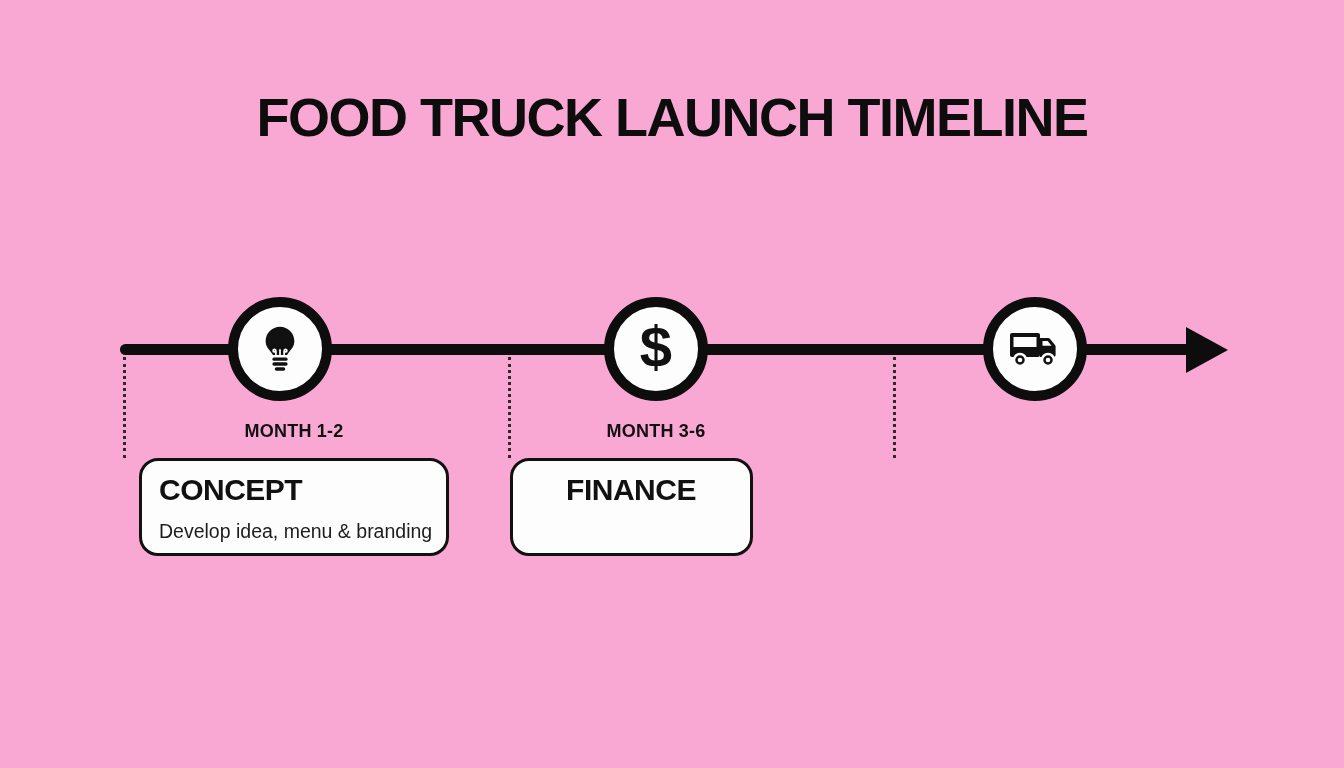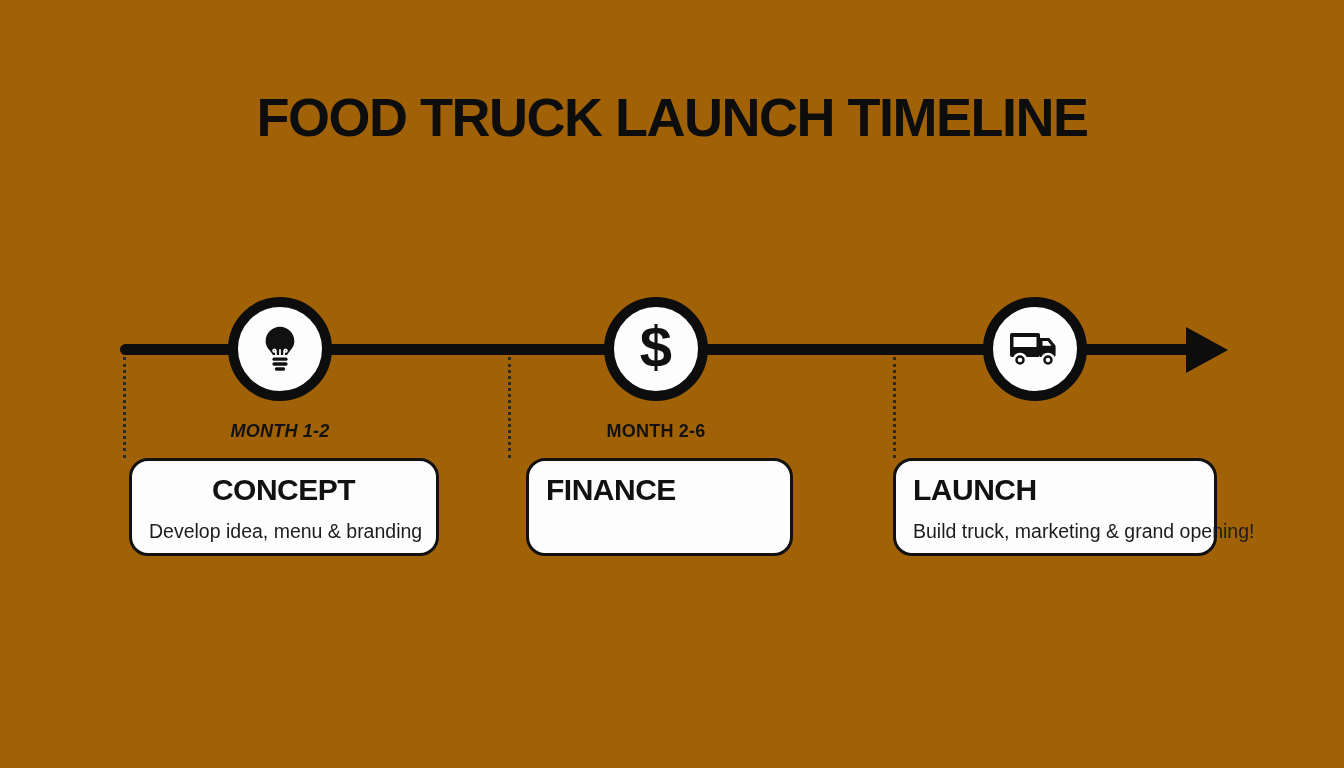--- a/index.html
+++ b/index.html
@@ -1,18 +1,18 @@
 <!DOCTYPE html>
 <html><head>
 <meta charset="utf-8">
 <style>
   html,body{margin:0;padding:0;background:#e8e8e8;}
   .canvas{
     position:relative; width:1344px; height:768px; margin:0 auto;
-    background:#a16207; overflow:hidden;
+    background:#f9a8d4; overflow:hidden;
     font-family:"Liberation Sans", sans-serif; color:#111;
   }
   .title{
     position:absolute; top:86px; left:0; width:100%; margin:0;
     text-align:center; font-size:54px; font-weight:800; letter-spacing:-1.5px;
     color:#0d0d0d; white-space:nowrap;
   }
   
   .tl-line{
     position:absolute; left:120px; top:344px; width:1072px; height:11px;
@@ -33,35 +33,35 @@
   .node-1{left:228px;} .node-2{left:604px;} .node-3{left:983px;}
   .dollar-glyph{
     font-size:58px; font-weight:bold; line-height:1; color:#111;
     transform:translateY(-2px);
   }
   
   .month{
     position:absolute; top:421px; width:220px; text-align:center;
     font-size:18px; font-weight:bold; letter-spacing:0.2px; color:#111; z-index:2;
   }
-  .month-1{left:170px;font-style:italic;} .month-2{left:546px;} .month-3{left:925px;}
+  .month-1{left:184px;} .month-2{left:546px;} .month-3{left:925px;}
   
   .connector{
     position:absolute; top:357px; height:101px; width:0;
     border-left:3px dotted #2b2b2b; z-index:0;
   }
   .connector-1{left:123px;} .connector-2{left:508px;} .connector-3{left:893px;}
   
   .card{
     position:absolute; top:458px; height:98px; box-sizing:border-box;
     background:#fdfdfd; border:3px solid #111; border-radius:19px;
     padding:12px 18px 0 17px; z-index:2;
   }
-  .card-1{left:129px; width:310px;text-align:center;}
-  .card-2{left:526px; width:267px;}
+  .card-1{left:139px; width:310px;}
+  .card-2{left:510px; width:243px;text-align:center;}
   .card-3{left:893px; width:324px;}
   .card-title{
     font-size:30px; font-weight:800; letter-spacing:-0.5px; line-height:1.15; color:#111;
   }
   .card-sub{
     font-size:19.5px; line-height:1.2; margin-top:12px; color:#1c1c1c; white-space:nowrap;
   }
   .icon-svg{display:block;}
 </style>
 </head>
@@ -86,37 +86,33 @@
   <div class="month month-1">MONTH 1-2</div>
   <div class="connector connector-1"></div>
   <div class="card card-1">
     <div class="card-title">CONCEPT</div>
     <div class="card-sub">Develop idea, menu &amp; branding</div>
   </div>
 
   <div class="node node-2">
     <span class="dollar-glyph">$</span>
   </div>
-  <div class="month month-2">MONTH 2-6</div>
+  <div class="month month-2">MONTH 3-6</div>
   <div class="connector connector-2"></div>
   <div class="card card-2">
     <div class="card-title">FINANCE</div>
   </div>
 
   <div class="node node-3">
     <svg class="icon-svg" width="54" height="42" viewBox="0 0 54 42" aria-hidden="true">
       <rect x="2" y="5" width="30" height="24" rx="2" fill="#111"></rect>
       <rect x="5.5" y="9" width="23" height="10" fill="#fdfdfd"></rect>
       <path fill="#111" d="M32 10h8.2c.7 0 1.4.3 1.9.9l4.9 6c.4.5.6 1.1.6 1.7V27c0 1.1-.9 2-2 2H32V10z"></path>
       <path fill="#fdfdfd" d="M34.5 13h5.2l3.8 4.7h-9V13z"></path>
       <circle cx="12" cy="32" r="6" fill="#111" stroke="#fdfdfd" stroke-width="2.5"></circle>
       <circle cx="12" cy="32" r="2.3" fill="#fdfdfd"></circle>
       <circle cx="40" cy="32" r="6" fill="#111" stroke="#fdfdfd" stroke-width="2.5"></circle>
       <circle cx="40" cy="32" r="2.3" fill="#fdfdfd"></circle>
     </svg>
   </div>
   <div class="connector connector-3"></div>
-  <div class="card card-3">
-    <div class="card-title">LAUNCH</div>
-    <div class="card-sub">Build truck, marketing &amp; grand opening!</div>
-  </div>
 
 </div>
 
 </body></html>

